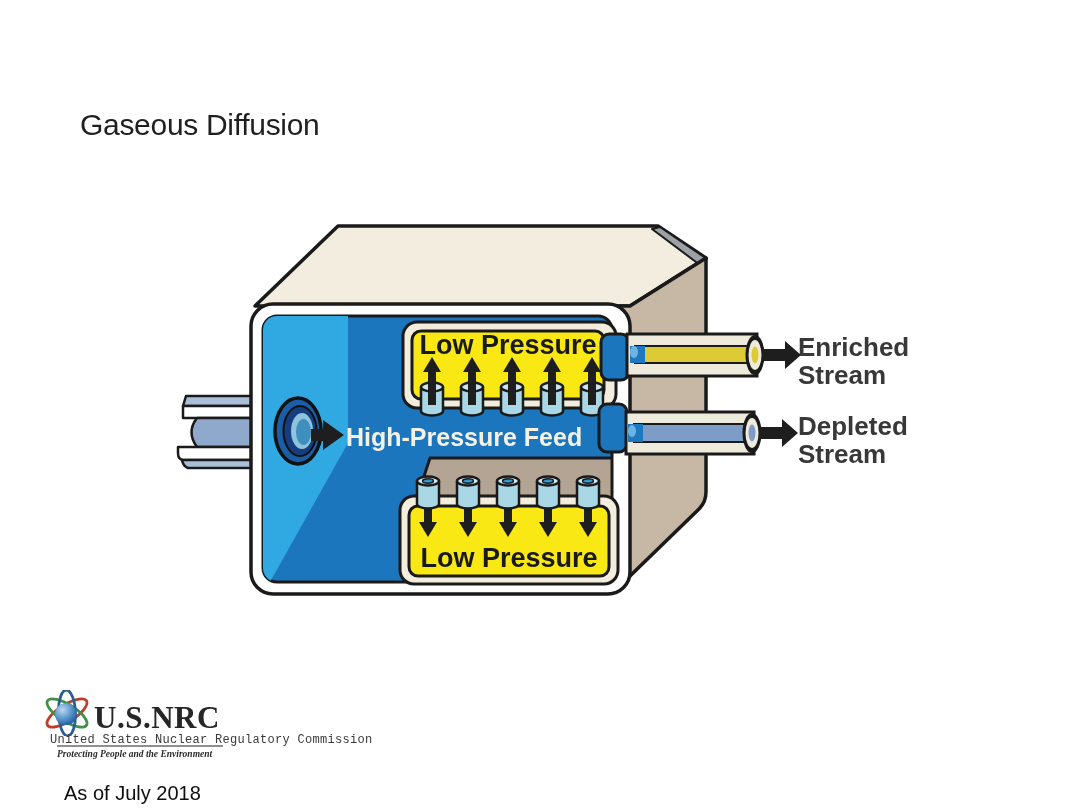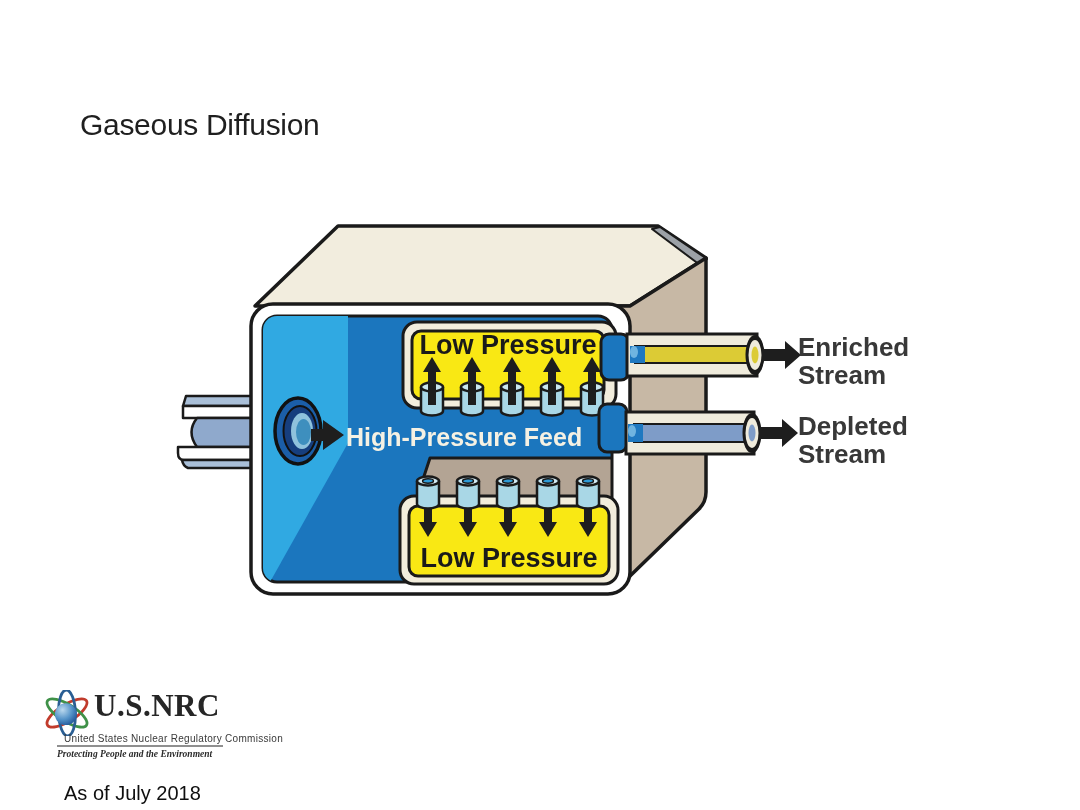--- a/index.html
+++ b/index.html
@@ -9,27 +9,27 @@
   }
   .title{
     position:absolute;left:64px;top:92px;margin:16px;
     font-size:30px;font-weight:400;letter-spacing:-0.3px;color:#1f1f1f;
   }
   .diagram{position:absolute;left:0;top:0;width:1080px;height:810px;}
   .diagram text{font-family:"Liberation Sans",sans-serif;}
   .nrc-logo{position:absolute;left:38px;top:688px;width:200px;height:76px;}
   .nrc-atom{position:absolute;left:0;top:2px;width:58px;height:46px;}
   .nrc-wordmark{
-    position:absolute;left:56px;top:0;
+    position:absolute;left:56px;top:12px;
     font-family:"Liberation Serif",serif;font-weight:bold;
     font-size:31px;letter-spacing:0.5px;color:#262626;white-space:nowrap;
   }
   .nrc-sub{
-    position:absolute;left:26px;top:45px;width:180px;
-    font-family:Liberation Sans, sans-serif;font-size:10px;letter-spacing:0.3px;
+    position:absolute;left:12px;top:45px;width:180px;
+    font-family:Liberation Mono, monospace;font-size:12px;letter-spacing:0.3px;
     color:#3a3a3a;white-space:nowrap;
   }
   .nrc-rule{position:absolute;left:19px;top:57px;width:166px;height:2px;background:#8f8f8f;}
   .nrc-tagline{
     position:absolute;left:19px;top:61px;width:190px;
     font-family:"Liberation Serif",serif;font-style:italic;font-weight:bold;
     font-size:9.5px;color:#2b2b2b;white-space:nowrap;
   }
   .as-of{
     position:absolute;left:64px;top:782px;

